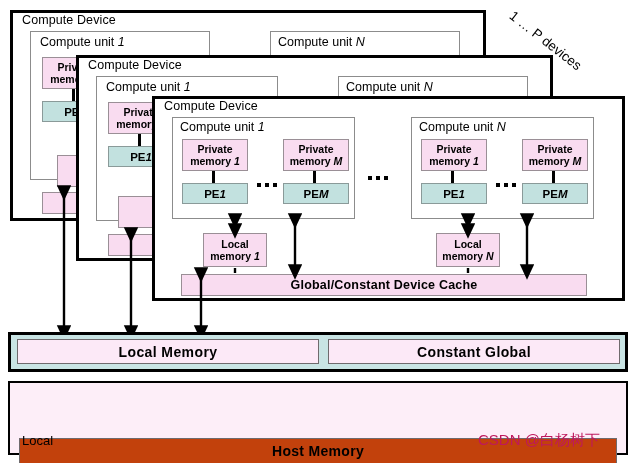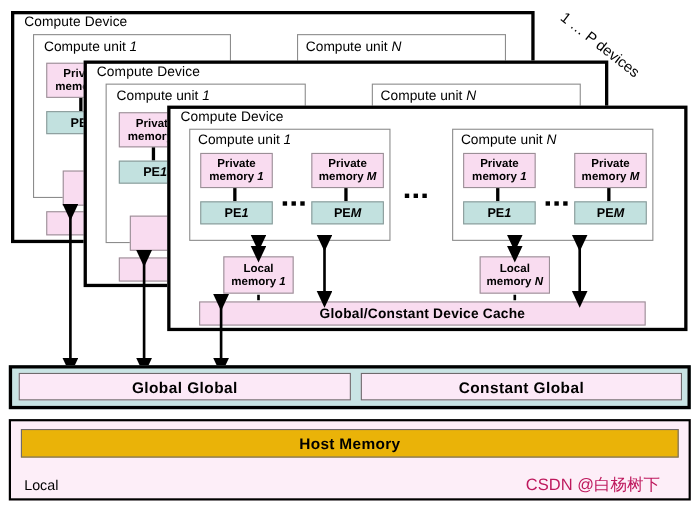--- a/index.html
+++ b/index.html
@@ -131,30 +131,31 @@
     letter-spacing:0.4px;
   }
   .hostband{
     position:absolute;
     background:#fdeef8;
     border:2px solid #000;
     box-sizing:border-box;
   }
   .hostmem{
     position:absolute;
-    background:#eab308;
+    background:#c2410c;
     border:1px solid #6f6a6d;
     box-sizing:border-box;
     display:flex;
     align-items:center;
     justify-content:center;
     font-size:14px;
     font-weight:bold;
     color:#000;
     letter-spacing:0.3px;
+    margin-top:48px;
   }
   .hostlabel{
     position:absolute;
     font-size:13px;
     color:#000;
   }
   .watermark{
     position:absolute;
     font-size:15px;
     color:#be185d;
@@ -294,21 +295,21 @@
     <line x1="527" y1="221" x2="527" y2="272" stroke="#000" stroke-width="2.4" marker-start="url(#ah)" marker-end="url(#ah)"></line>
 
     <line x1="64" y1="193" x2="64" y2="333" stroke="#000" stroke-width="2.4" marker-start="url(#ah)" marker-end="url(#ah)"></line>
 
     <line x1="131" y1="235" x2="131" y2="333" stroke="#000" stroke-width="2.4" marker-start="url(#ah)" marker-end="url(#ah)"></line>
 
     <line x1="201" y1="275" x2="201" y2="333" stroke="#000" stroke-width="2.4" marker-start="url(#ah)" marker-end="url(#ah)"></line>
   </svg>
 
   <div class="gband" style="left:8px;top:332px;width:620px;height:40px;"></div>
-  <div class="memblk" style="left:17px;top:339px;width:302px;height:25px;">Global Global</div>
+  <div class="memblk" style="left:17px;top:339px;width:302px;height:25px;">Local Memory</div>
   <div class="memblk" style="left:328px;top:339px;width:292px;height:25px;">Constant Global</div>
 
   <div class="hostband" style="left:8px;top:381px;width:620px;height:74px;"></div>
   <div class="hostmem" style="left:19px;top:390px;width:598px;height:26px;">Host Memory</div>
   <div class="hostlabel" style="left:22px;top:433px;">Local</div>
   <div class="watermark" style="left:453px;top:431px;">CSDN @白杨树下</div>
 
 </div>
 
 </body></html>

